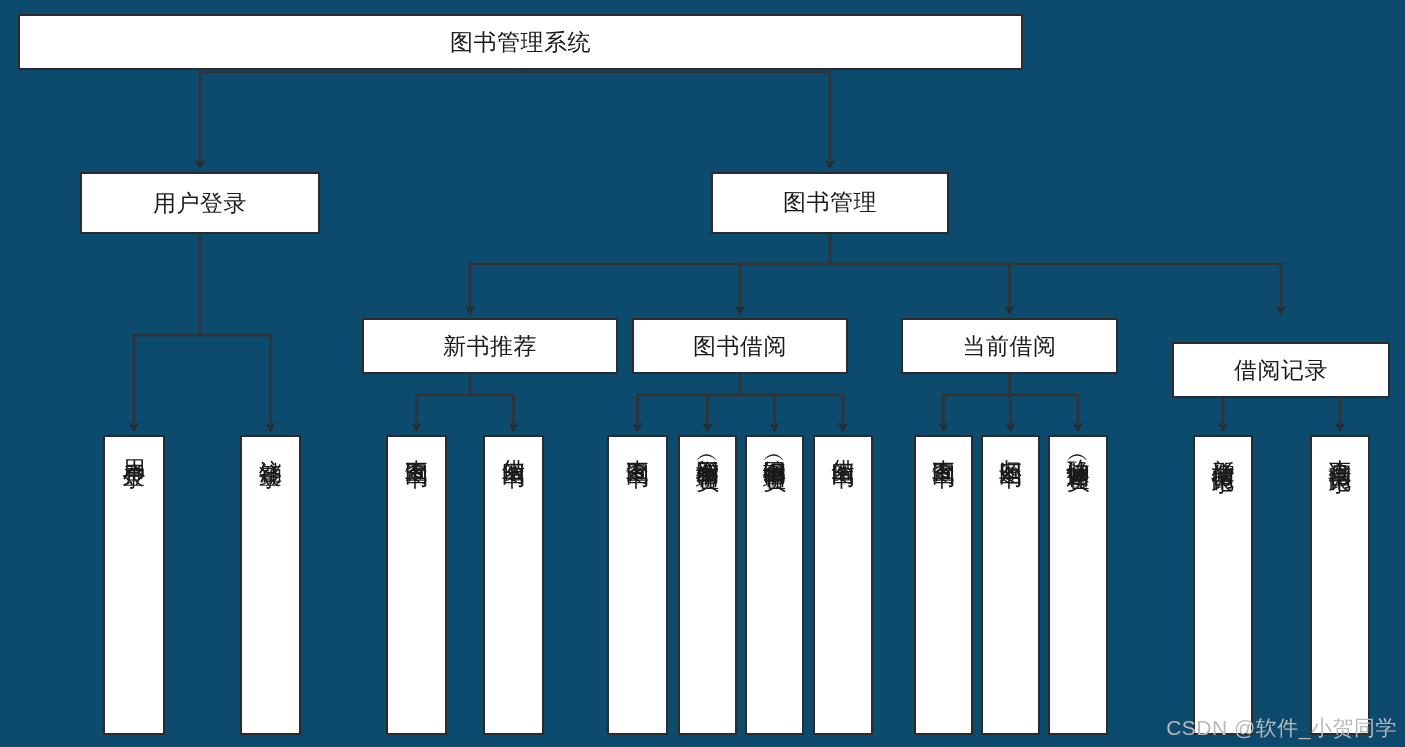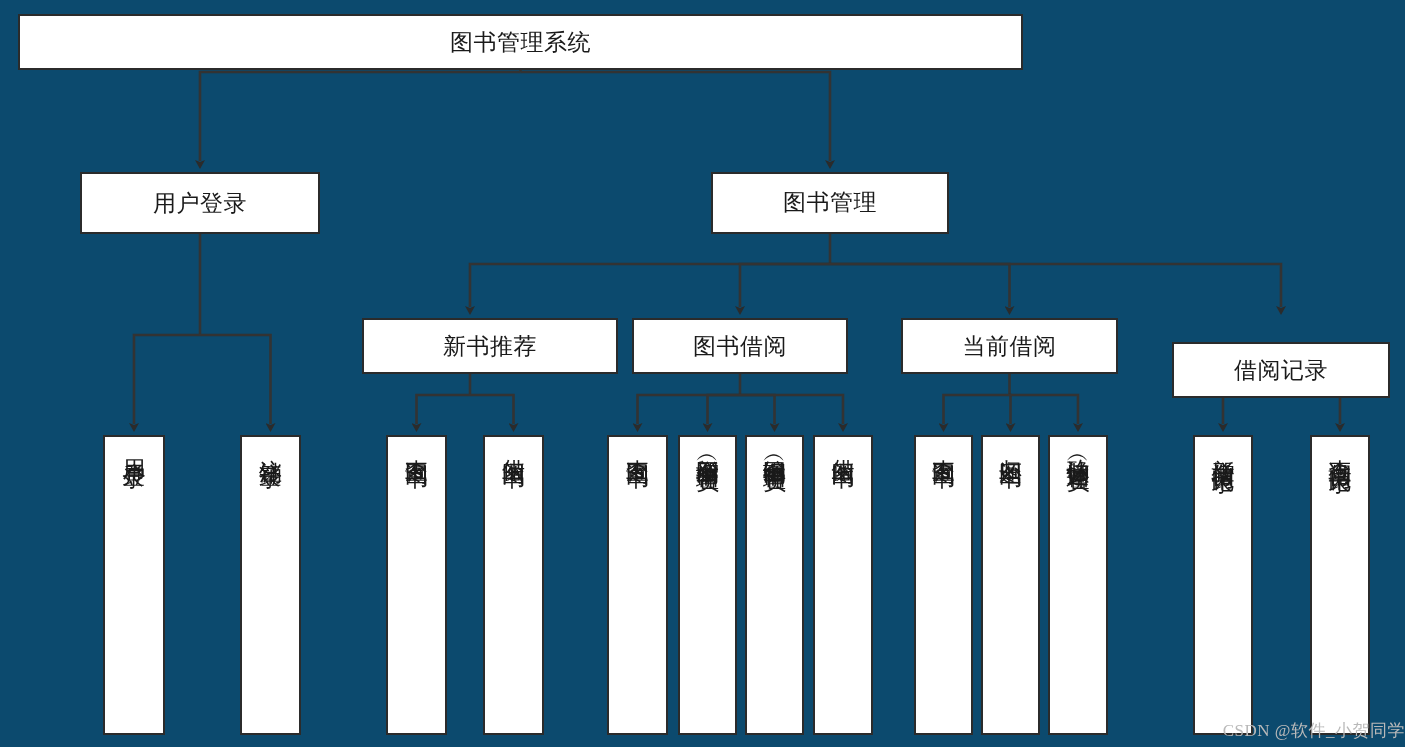--- a/index.html
+++ b/index.html
@@ -54,27 +54,26 @@
     text-orientation: upright;
     font-size: 23px;
     letter-spacing: 2.5px;
     line-height: 1;
   }
   .node.vert.tall .node-label {
     letter-spacing: 1.5px;
   }
   #watermark {
     position: absolute;
-    right: 0;
+    right: 8px;
     bottom: 5px;
-    font-size: 17px;
+    font-size: 21px;
     color: #b9b9b9;
     letter-spacing: 0.5px;
     white-space: nowrap;
-    font-family: Liberation Serif, serif;
   }
 </style>
 </head>
 <body>
 
 <div id="canvas">
 
   <svg id="edges" viewBox="0 0 1405 747" xmlns="http://www.w3.org/2000/svg">
     <defs>
       <marker id="arrow" markerWidth="9" markerHeight="10" refX="1" refY="5" orient="auto" markerUnits="userSpaceOnUse">

